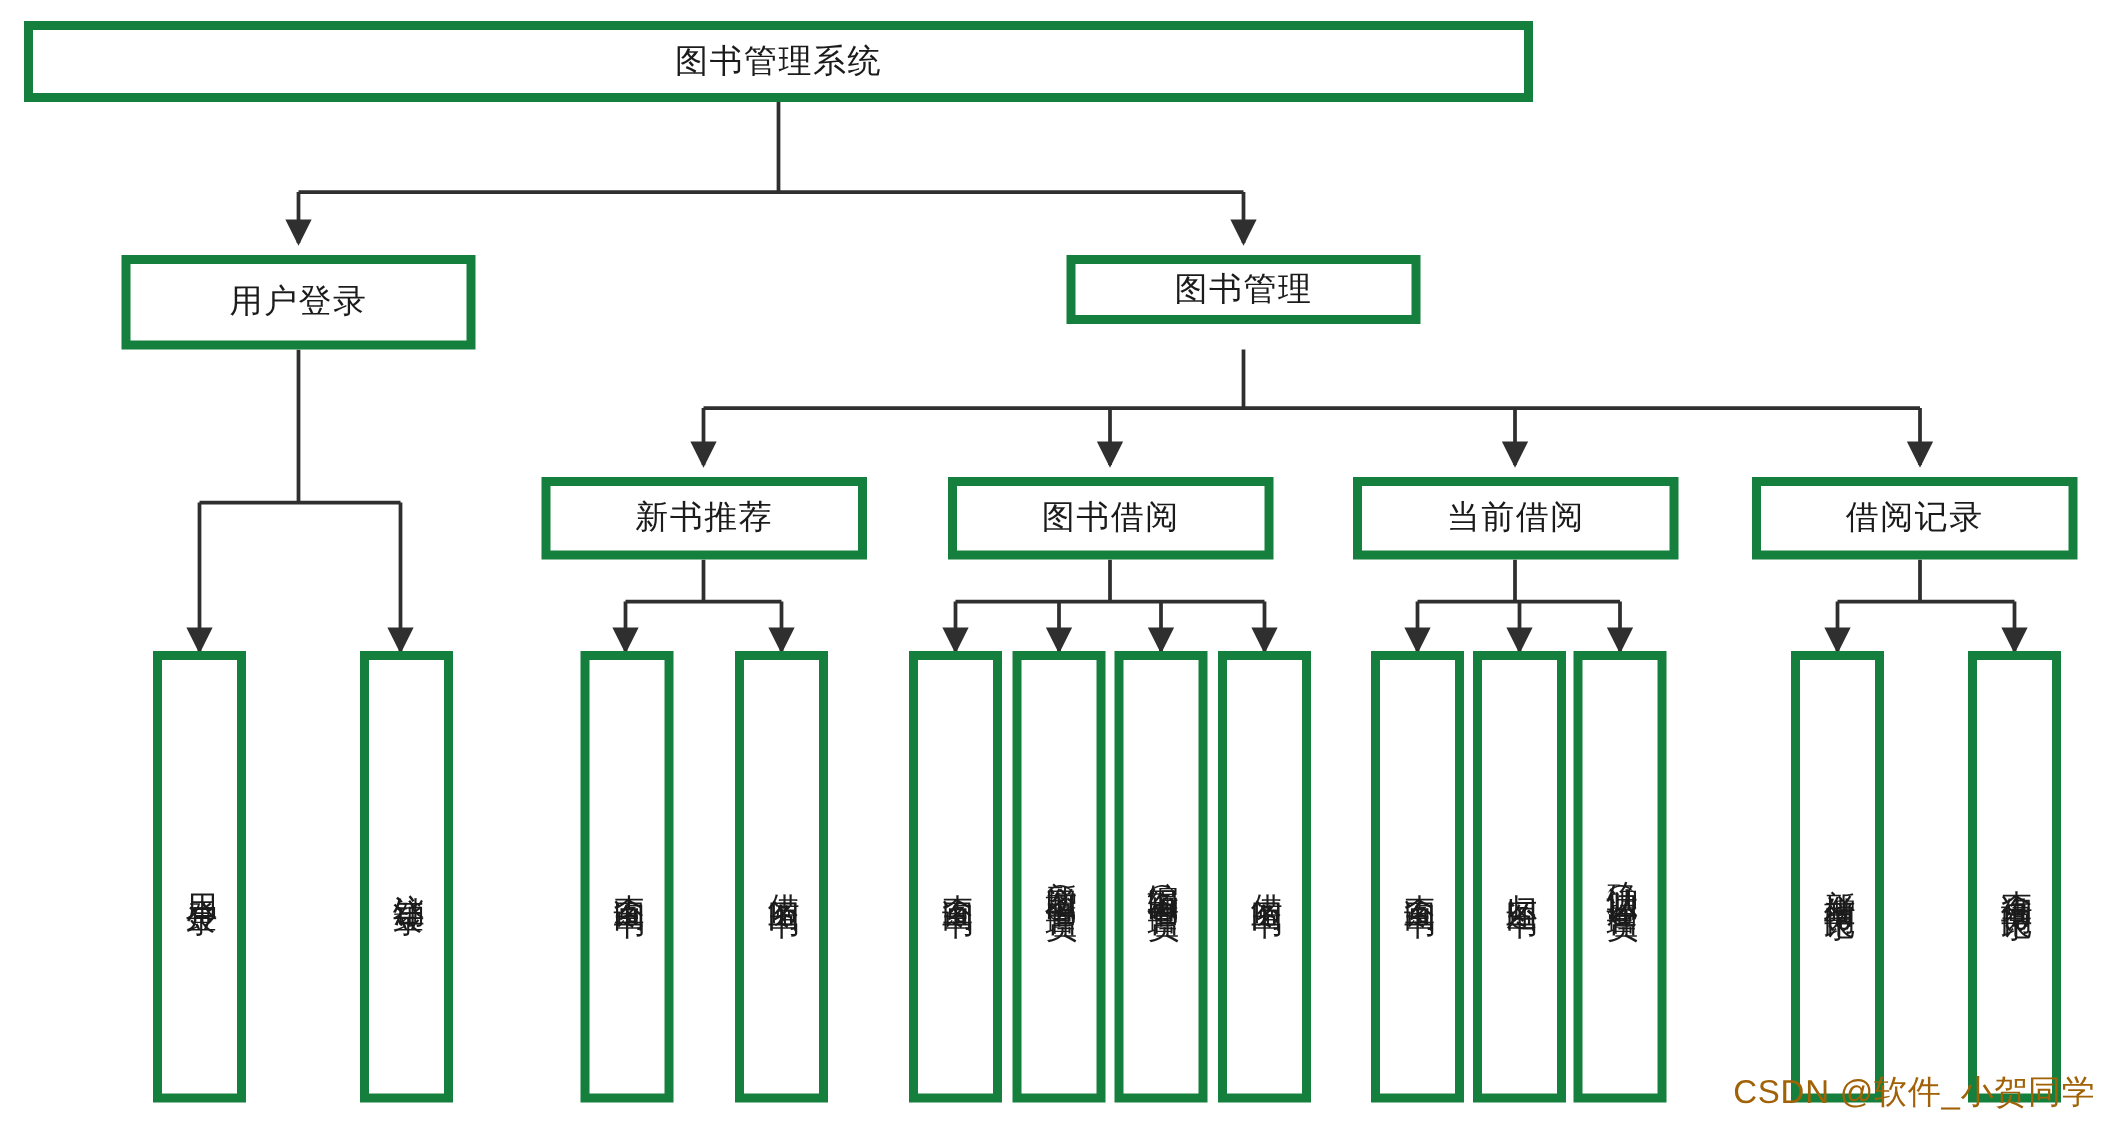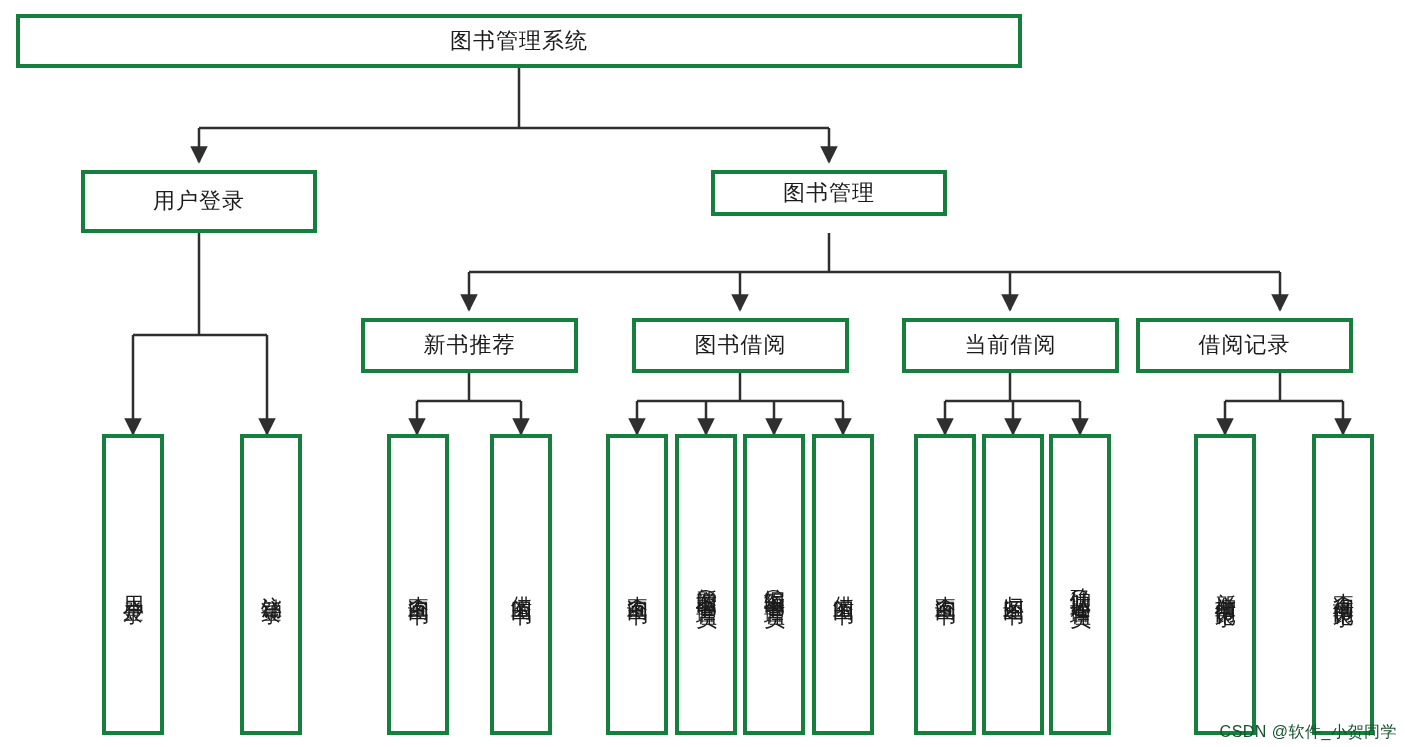--- a/index.html
+++ b/index.html
@@ -23,21 +23,21 @@
     left: 0;
     top: 0;
     width: 1405px;
     height: 747px;
     pointer-events: none;
   }
   .node {
     position: absolute;
     box-sizing: border-box;
     background: #ffffff;
-    border: 4px solid #15803d;
+    border: 6px solid #15803d;
     display: flex;
     align-items: center;
     justify-content: center;
     color: #1b1b1b;
     z-index: 2;
   }
   .node.horizontal {
     font-size: 22px;
     letter-spacing: 1px;
     line-height: 1.2;
@@ -55,22 +55,22 @@
   .node.vertical .label {
     writing-mode: vertical-rl;
     text-orientation: upright;
     display: block;
     max-height: 100%;
   }
   .watermark {
     position: absolute;
     right: 8px;
     bottom: 4px;
-    font-size: 16px;
-    color: #14532d;
+    font-size: 22px;
+    color: #a16207;
     letter-spacing: 0.5px;
     white-space: nowrap;
     z-index: 3;
     font-family: "Liberation Sans", "DejaVu Sans", sans-serif;
     margin-left: 12px;
   }
 </style>
 </head>
 <body>
 
@@ -139,21 +139,21 @@
 
   <div class="node horizontal" style="left:361px; top:318px; width:217px; height:55px;">
     <span class="label">新书推荐</span>
   </div>
   <div class="node horizontal" style="left:902px; top:318px; width:217px; height:55px;">
     <span class="label">当前借阅</span>
   </div>
   <div class="node horizontal" style="left:632px; top:318px; width:217px; height:55px;">
     <span class="label">图书借阅</span>
   </div>
-  <div class="node horizontal" style="left:1136px; top:318px; width:217px; height:55px;">
+  <div class="node horizontal" style="left:1168px; top:318px; width:217px; height:55px;">
     <span class="label">借阅记录</span>
   </div>
 
   <div class="node vertical" style="left:102px; top:434px; width:62px; height:301px;">
     <span class="label">用户登录</span>
   </div>
   <div class="node vertical" style="left:240px; top:434px; width:62px; height:301px;">
     <span class="label">注销登录</span>
   </div>
 

